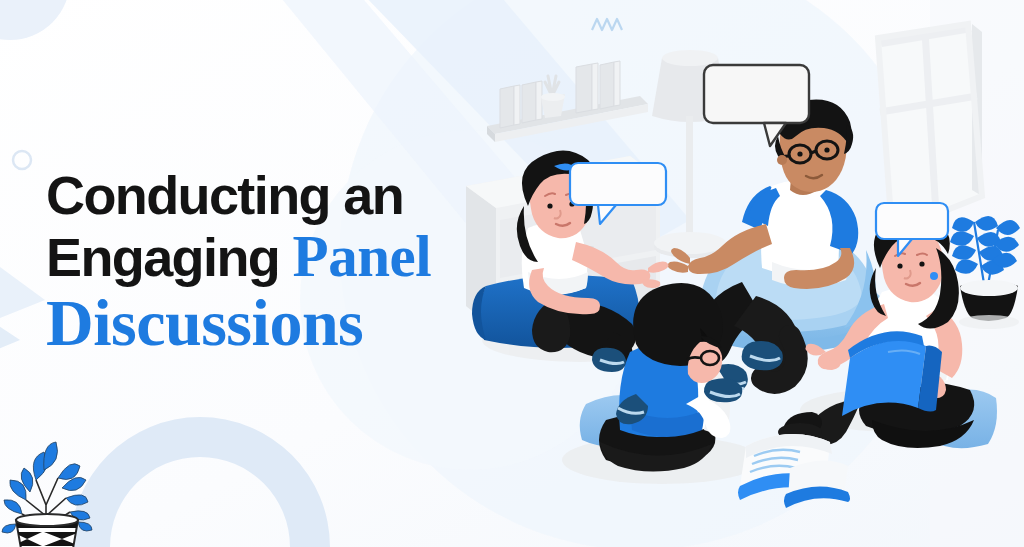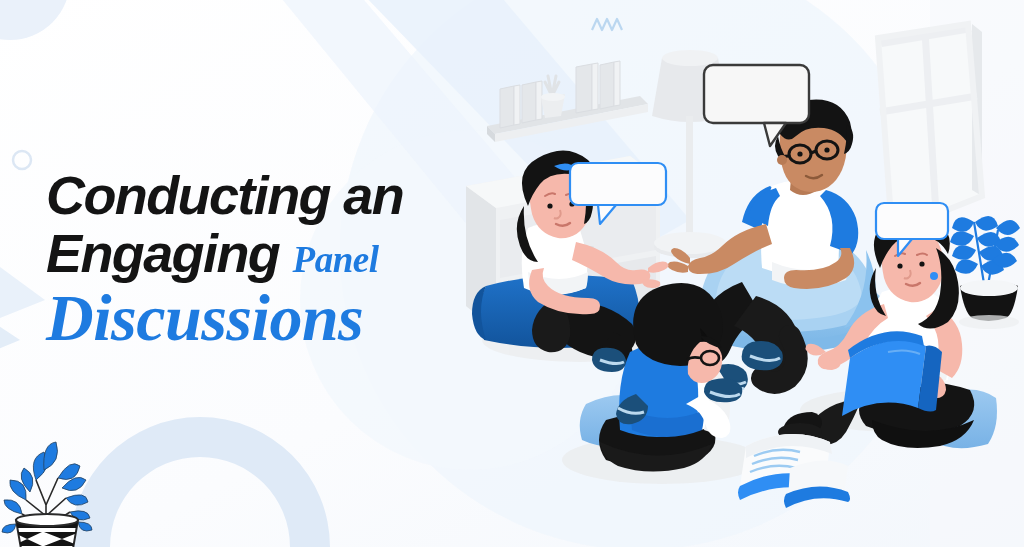--- a/index.html
+++ b/index.html
@@ -12,36 +12,36 @@
   #banner{
     position:relative;width:1024px;height:547px;overflow:hidden;
     background:linear-gradient(115deg,#ffffff 0%,#fbfcfe 45%,#f4f8fc 100%);
   }
   .layer{position:absolute;top:0;left:0;width:1024px;height:547px;}
   svg.layer{display:block;}
 
   
   #headline{
     position:absolute;left:46px;top:168px;width:470px;
-    z-index:40;line-height:1.02;font-style:italic;
+    z-index:40;line-height:1.02;
   }
   .hl-line{display:block;white-space:nowrap;}
   #line1{
     font-family:"Liberation Sans", sans-serif;
     font-weight:bold;font-size:54px;letter-spacing:-1.6px;
     color:#141414;margin-bottom:3px;
   }
   #line2{
     font-family:"Liberation Sans", sans-serif;
     font-weight:bold;font-size:54px;letter-spacing:-1.6px;
     color:#141414;margin-bottom:3px;
   }
   #line2 .serif-blue{
     font-family:"Liberation Serif", serif;
-    color:#1E7BE0;letter-spacing:-0.5px;font-size:37px;
+    color:#1E7BE0;letter-spacing:-0.5px;font-size:59px;
   }
   #line3{
     font-family:"Liberation Serif", serif;
     font-weight:bold;font-size:66px;letter-spacing:-0.5px;
     color:#1E7BE0;
   }
 </style>
 </head>
 <body>
 

